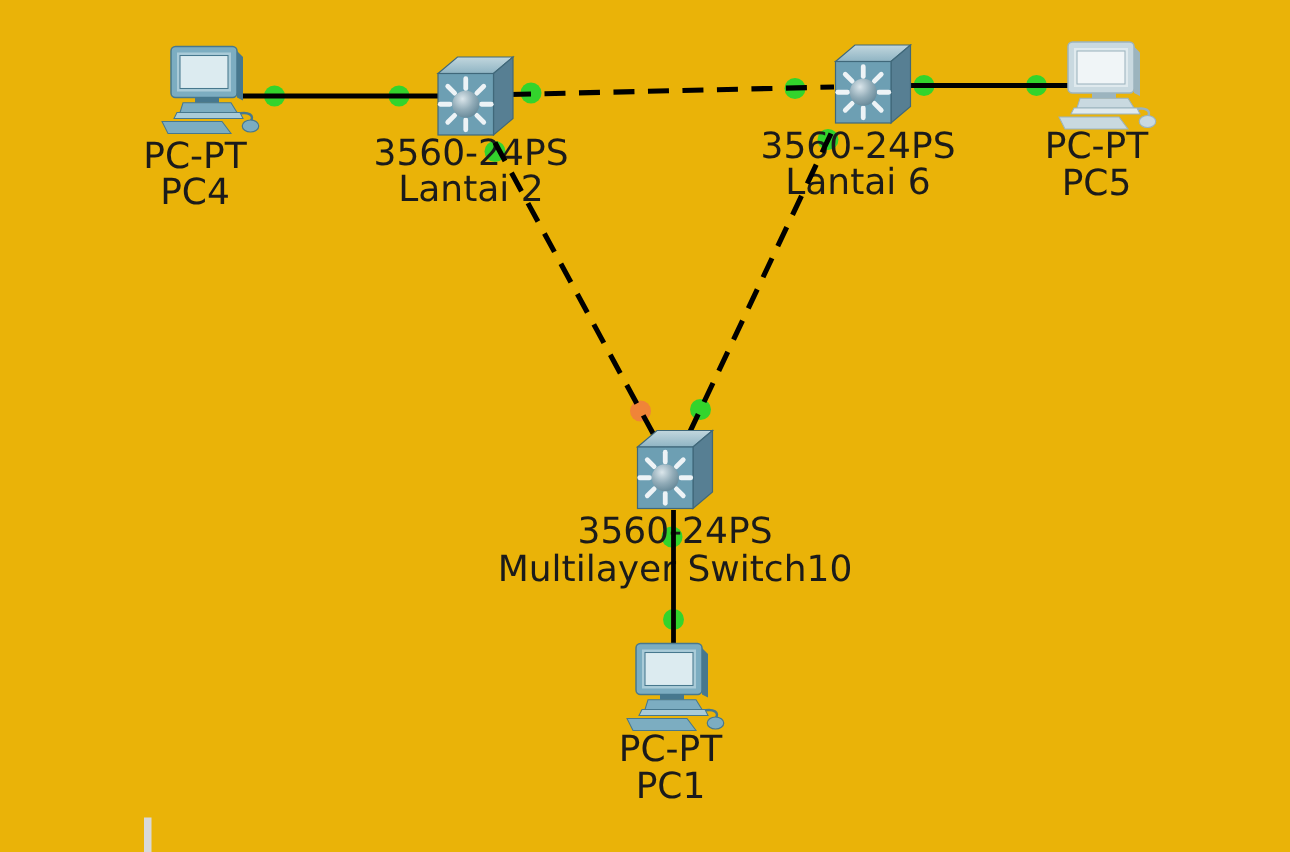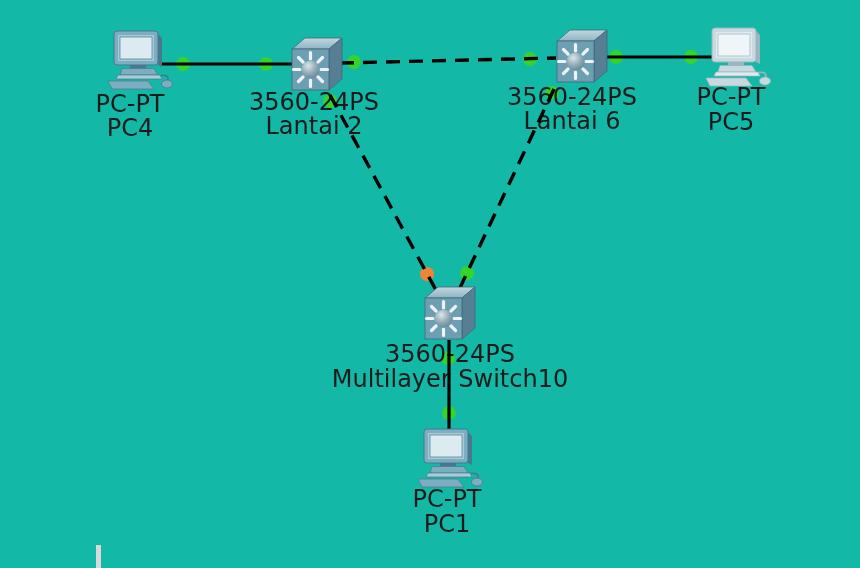--- a/index.html
+++ b/index.html
@@ -1,20 +1,20 @@
 <!DOCTYPE html>
 <html><head>
 <meta charset="utf-8">
 <style>
   html, body { margin: 0; padding: 0; background: #ffffff; }
   .canvas {
     position: relative;
     width: 860px;
     height: 568px;
-    background: #14b8a6;
+    background: #eab308;
     overflow: hidden;
     font-family: "DejaVu Sans", sans-serif;
   }
   svg text {
     font-family: "DejaVu Sans", sans-serif;
     font-size: 24px;
     fill: #1b1b1b;
   }
   .link-solid  { stroke: #000000; stroke-width: 3.2; }
   .link-dashed { stroke: #000000; stroke-width: 3.4; stroke-dasharray: 14 9; }

